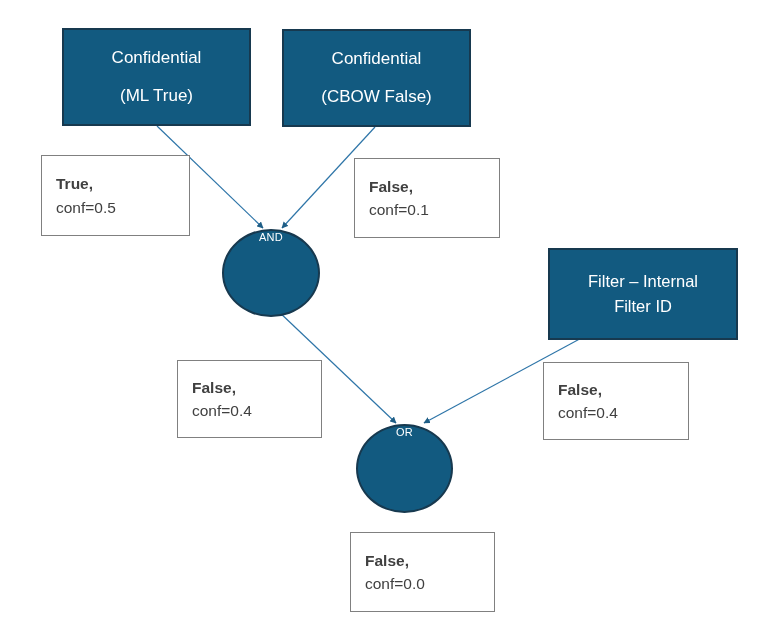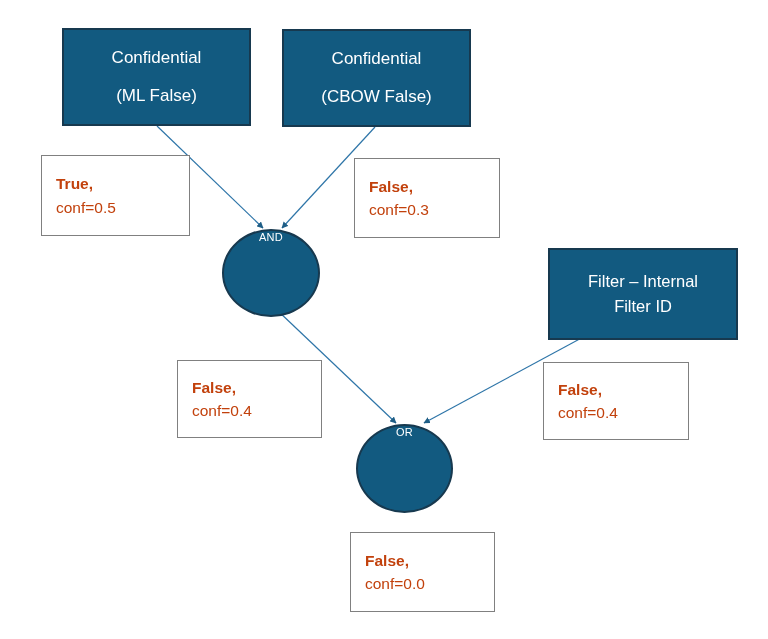--- a/index.html
+++ b/index.html
@@ -57,21 +57,21 @@
     font-size: 11px;
     letter-spacing: 0.3px;
   }
 
   
   .label-box {
     position: absolute;
     background: #ffffff;
     border: 1px solid #808080;
     box-sizing: border-box;
-    color: #c2410c;
+    color: #404040;
     display: flex;
     flex-direction: column;
     justify-content: center;
     padding-left: 14px;
     font-size: 15.5px;
     line-height: 1.5;
   }
   .label-box .verdict {
     font-weight: bold;
   }
@@ -95,21 +95,21 @@
 
     <line x1="375" y1="127" x2="282" y2="228" stroke="#2E75A8" stroke-width="1.2" marker-end="url(#arrow)"></line>
 
     <line x1="277" y1="310" x2="396" y2="423" stroke="#2E75A8" stroke-width="1.2" marker-end="url(#arrow)"></line>
 
     <line x1="613" y1="321" x2="424" y2="423" stroke="#2E75A8" stroke-width="1.2" marker-end="url(#arrow)"></line>
   </svg>
 
   <div class="node-box" style="left:62px; top:28px; width:189px; height:98px;">
     <span class="line1">Confidential</span>
-    <span class="line2">(ML False)</span>
+    <span class="line2">(ML True)</span>
   </div>
 
   <div class="node-box" style="left:282px; top:29px; width:189px; height:98px;">
     <span class="line1">Confidential</span>
     <span class="line2">(CBOW False)</span>
   </div>
 
   <div class="node-box" style="left:548px; top:228px; width:190px; height:92px; font-size:16.5px;margin-top:20px;">
     <span class="line1" style="margin-bottom:6px;">Filter – Internal</span>
     <span class="line2">Filter ID</span>
@@ -123,21 +123,21 @@
     <span>OR</span>
   </div>
 
   <div class="label-box" style="left:41px; top:155px; width:149px; height:81px;">
     <span class="verdict">True,</span>
     <span class="conf">conf=0.5</span>
   </div>
 
   <div class="label-box" style="left:354px; top:158px; width:146px; height:80px;">
     <span class="verdict">False,</span>
-    <span class="conf">conf=0.3</span>
+    <span class="conf">conf=0.1</span>
   </div>
 
   <div class="label-box" style="left:177px; top:360px; width:145px; height:78px;">
     <span class="verdict">False,</span>
     <span class="conf">conf=0.4</span>
   </div>
 
   <div class="label-box" style="left:543px; top:362px; width:146px; height:78px;">
     <span class="verdict">False,</span>
     <span class="conf">conf=0.4</span>

